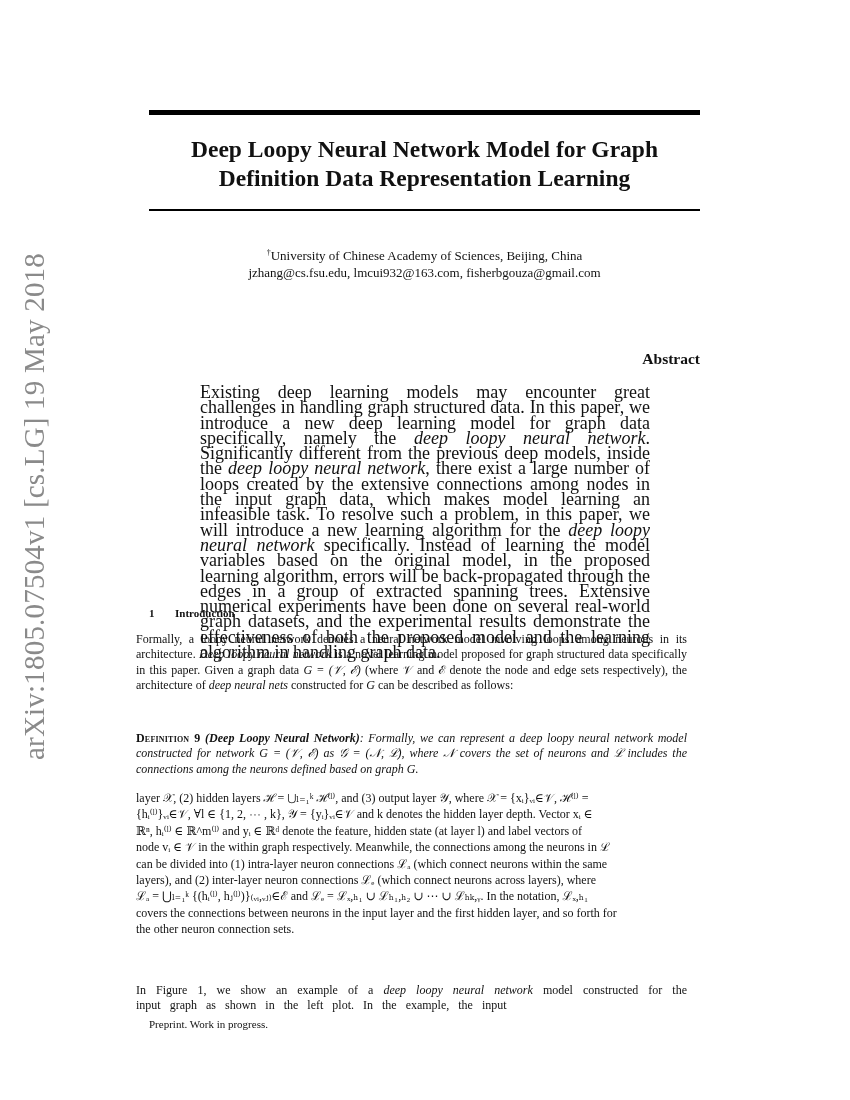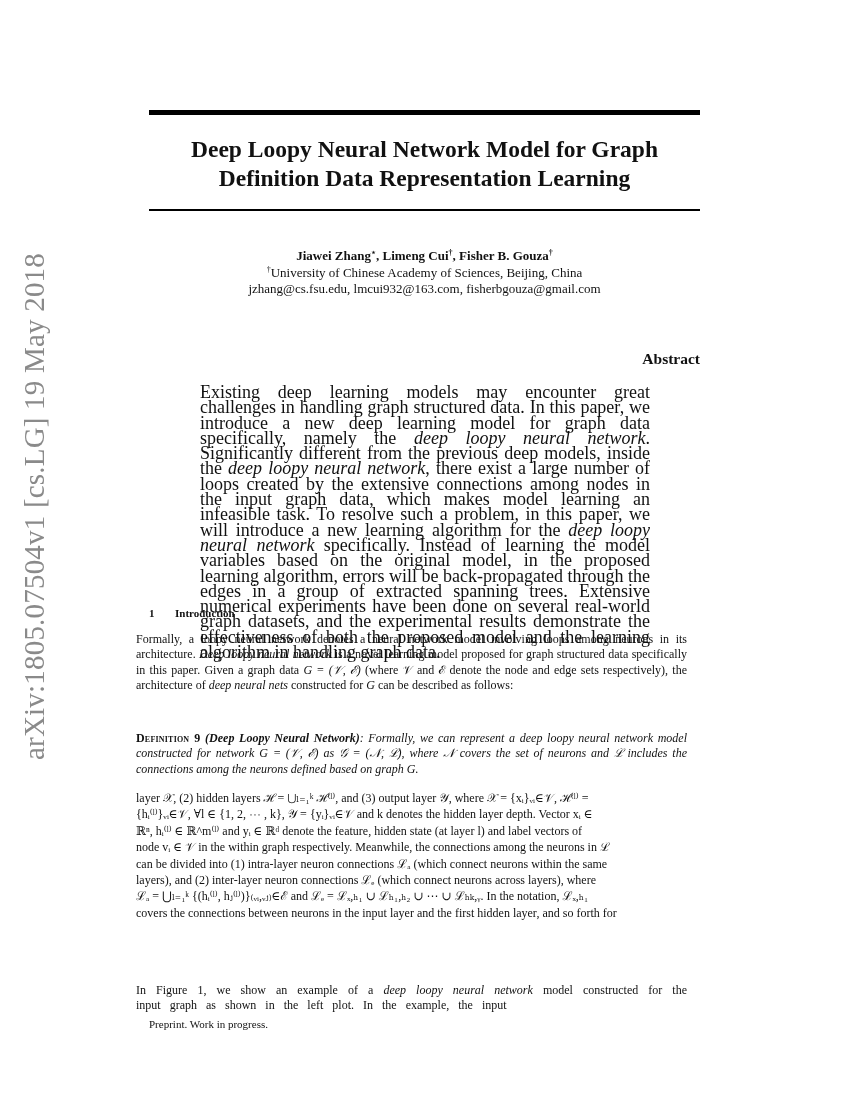--- a/index.html
+++ b/index.html
@@ -61,25 +61,20 @@
 
 <div class="stamp">
   <span>arXiv:1805.07504v1  [cs.LG]  19 May 2018</span>
 </div>
 
 <div class="rule-top"></div>
 <h1 class="title" style="margin:0;">Deep Loopy Neural Network Model for Graph Definition Data Representation Learning</h1>
 <div class="rule-bot"></div>
 
 <div class="authors">
-  <div class="names">
-    <span>Jiawei Zhang</span><sup>⋆</sup>,
-    <span>Limeng Cui</span><sup>†</sup>,
-    <span>Fisher B. Gouza</span><sup>†</sup>
-  </div>
   <div><sup>†</sup><span>University of Chinese Academy of Sciences, Beijing, China</span></div>
   <div>jzhang@cs.fsu.edu, lmcui932@163.com, fisherbgouza@gmail.com</div>
 </div>
 
 <div class="abs-head">Abstract</div>
 <div class="abstract"><span>Existing deep learning models may encounter great challenges in handling graph structured data. In this paper, we introduce a new deep learning model for graph data specifically, namely the </span><em>deep loopy neural network</em><span>. Significantly different from the previous deep models, inside the </span><em>deep loopy neural network</em><span>, there exist a large number of loops created by the extensive connections among nodes in the input graph data, which makes model learning an infeasible task. To resolve such a problem, in this paper, we will introduce a new learning algorithm for the </span><em>deep loopy neural network</em><span> specifically. Instead of learning the model variables based on the original model, in the proposed learning algorithm, errors will be back-propagated through the edges in a group of extracted spanning trees. Extensive numerical experiments have been done on several real-world graph datasets, and the experimental results demonstrate the effectiveness of both the proposed model and the learning algorithm in handling graph data.</span></div>
 
 <div class="sec-head">
   <span class="num">1</span><span>Introduction</span>
 </div>
@@ -90,17 +85,18 @@
 
 <div class="body-text p2">
   <div>layer 𝒳, (2) hidden layers ℋ = ⋃ₗ₌₁ᵏ ℋ⁽ˡ⁾, and (3) output layer 𝒴, where 𝒳 = {xᵢ}ᵥᵢ∈𝒱, ℋ⁽ˡ⁾ =</div>
   <div>{hᵢ⁽ˡ⁾}ᵥᵢ∈𝒱, ∀l ∈ {1, 2, ⋯ , k}, 𝒴 = {yᵢ}ᵥᵢ∈𝒱 and k denotes the hidden layer depth. Vector xᵢ ∈</div>
   <div>ℝⁿ, hᵢ⁽ˡ⁾ ∈ ℝ^m⁽ˡ⁾ and yᵢ ∈ ℝᵈ denote the feature, hidden state (at layer l) and label vectors of</div>
   <div>node vᵢ ∈ 𝒱 in the within graph respectively. Meanwhile, the connections among the neurons in ℒ</div>
   <div>can be divided into (1) intra-layer neuron connections ℒₐ (which connect neurons within the same</div>
   <div>layers), and (2) inter-layer neuron connections ℒₑ (which connect neurons across layers), where</div>
   <div>ℒₐ = ⋃ₗ₌₁ᵏ {(hᵢ⁽ˡ⁾, hⱼ⁽ˡ⁾)}₍ᵥᵢ,ᵥⱼ₎∈ℰ and ℒₑ = ℒₓ,ₕ₁ ∪ ℒₕ₁,ₕ₂ ∪ ⋯ ∪ ℒₕₖ,ᵧ. In the notation, ℒₓ,ₕ₁</div>
   <div>covers the connections between neurons in the input layer and the first hidden layer, and so forth for</div>
+  <div>the other neuron connection sets.</div>
 </div>
 
 <div class="body-text p3"><span>In Figure 1, we show an example of a </span><em>deep loopy neural network</em><span> model constructed for the input graph as shown in the left plot. In the example, the input</span></div>
 
 <div class="footnote">Preprint. Work in progress.</div>
 
 </body></html>

